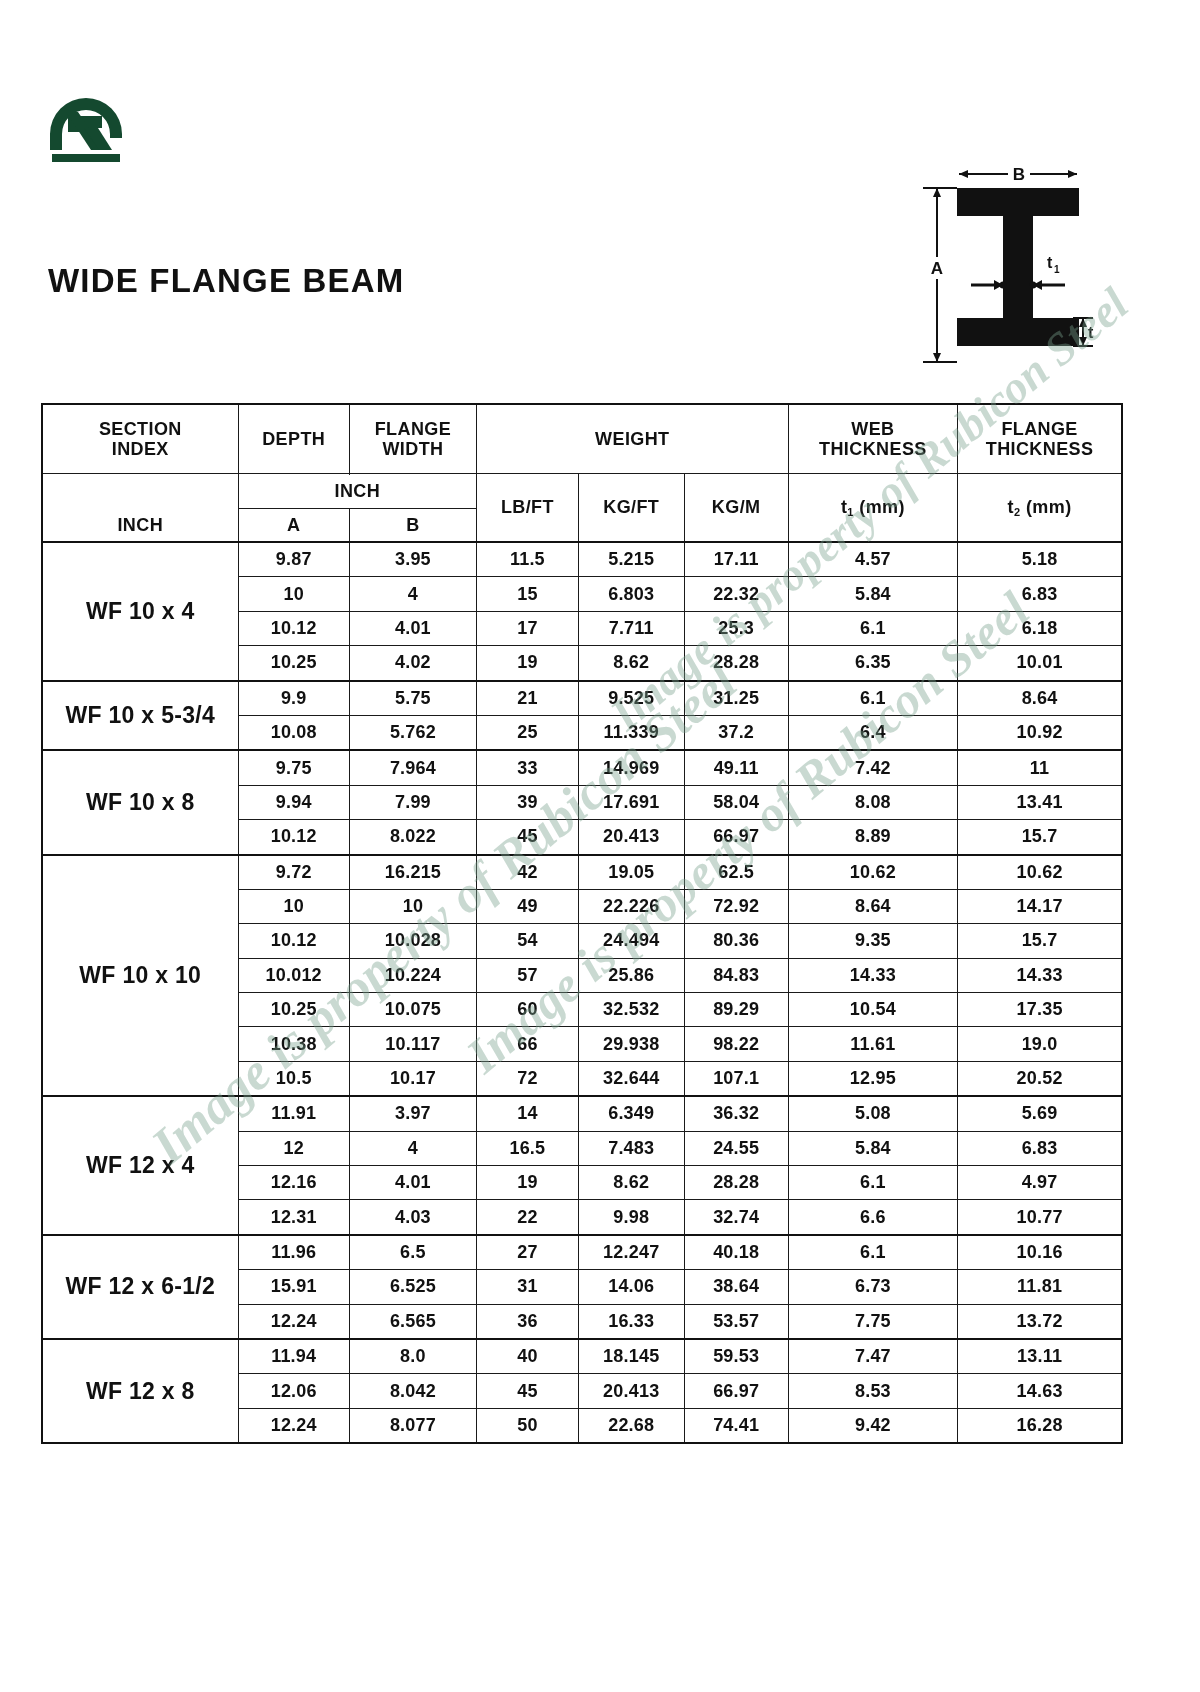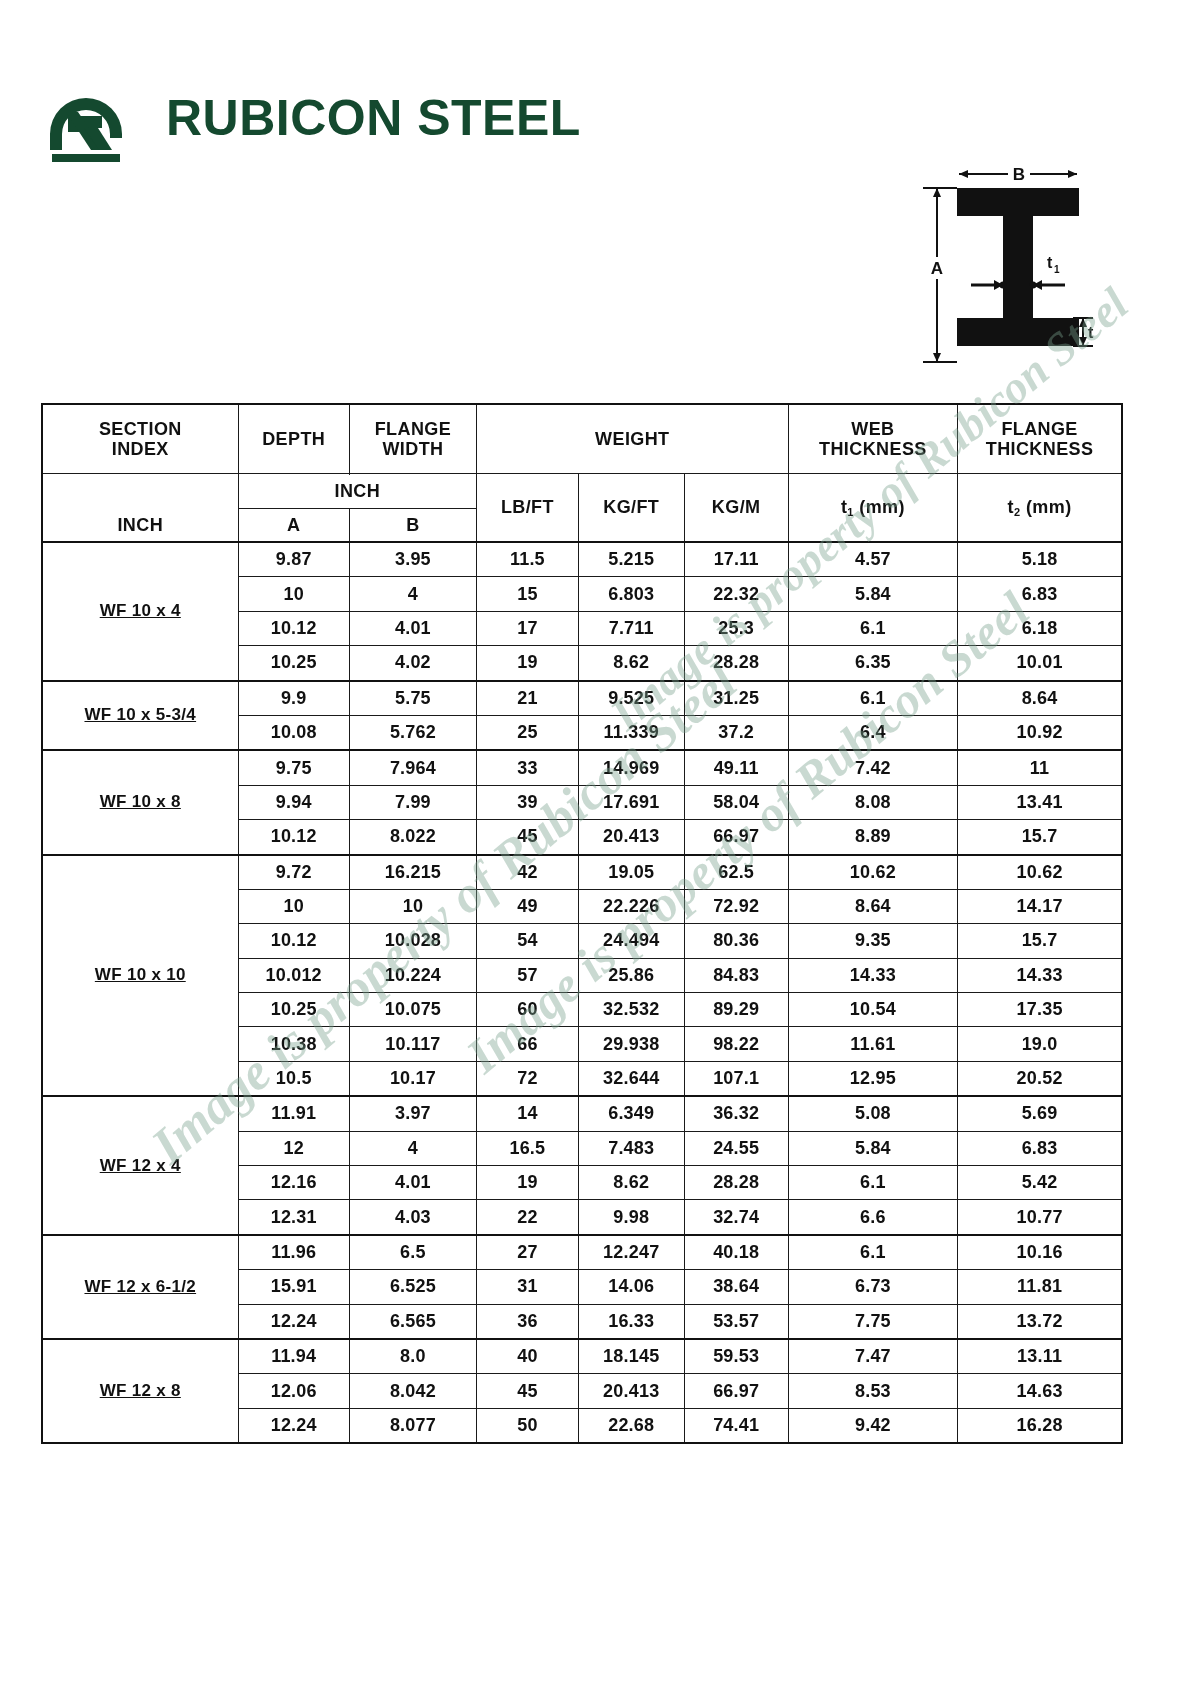--- a/index.html
+++ b/index.html
@@ -32,21 +32,21 @@
     border:1.5px solid #1a1a1a;
     text-align:center;vertical-align:middle;
     color:#111;background:transparent;
     font-size:17.5px;padding:0;
   }
   thead th{font-weight:bold;font-size:18px;letter-spacing:.4px;line-height:1.12;}
   .hd-tall{height:68px;}
   .hd-unit{height:34px;}
   .hd-ab{height:32px;}
   tbody td{height:33.4px;font-weight:bold;font-size:18px;letter-spacing:.2px;}
-  td.group{font-weight:bold;font-size:17px;letter-spacing:.3px;text-decoration:underline;}
+  td.group{font-weight:bold;font-size:23px;letter-spacing:.3px;}
   table{border:2.5px solid #111;}
   .grp-top td,.grp-top th{border-top:2.5px solid #111;}
   sub{font-size:11px;vertical-align:-3px;}
 
   
   col.c-sec{width:185px;}
   col.c-a{width:105px;}
   col.c-b{width:120px;}
   col.c-lbft{width:96px;}
   col.c-kgft{width:100px;}
@@ -79,23 +79,23 @@
   <div class="brandrow">
     <div class="logomark">
       <svg viewBox="0 0 96 92" width="96" height="92" aria-hidden="true">
         <path d="M6 62 A36 36 0 0 1 78 62 L78 66 L66 66 L66 62 A24 24 0 0 0 18 62 L18 78 L6 78 Z" fill="#14492f"></path>
         <path d="M24 44 L24 60 L36 60 L36 56 L58 56 L58 44 Z" fill="#14492f"></path>
         <path d="M22 40 L34 40 L60 78 L47 78 Z" fill="#14492f"></path>
         <path d="M40 56 L54 56 L68 78 L55 78 Z" fill="#14492f"></path>
         <rect x="8" y="82" width="68" height="8" fill="#14492f"></rect>
       </svg>
     </div>
-    <div class="brandname">RUBICON STEEL</div>
   </div>
 
+  <div class="doctitle">WIDE FLANGE BEAM</div>
 
   <div class="figure">
     <svg viewBox="0 0 250 240" width="250" height="240" aria-hidden="true">
 
       <rect x="112" y="48" width="122" height="28" fill="#111"></rect>
       <rect x="158" y="76" width="30" height="102" fill="#111"></rect>
       <rect x="112" y="178" width="122" height="28" fill="#111"></rect>
 
       <line x1="114" y1="34" x2="232" y2="34" stroke="#111" stroke-width="2"></line>
       <path d="M114 34 l9 -4 v8 z" fill="#111"></path>
@@ -347,21 +347,21 @@
             <td>5.84</td>
             <td>6.83</td>
           </tr>
           <tr>
             <td>12.16</td>
             <td>4.01</td>
             <td>19</td>
             <td>8.62</td>
             <td>28.28</td>
             <td>6.1</td>
-            <td>5.42</td>
+            <td>4.97</td>
           </tr>
           <tr>
             <td>12.31</td>
             <td>4.03</td>
             <td>22</td>
             <td>9.98</td>
             <td>32.74</td>
             <td>6.6</td>
             <td>10.77</td>
           </tr>

